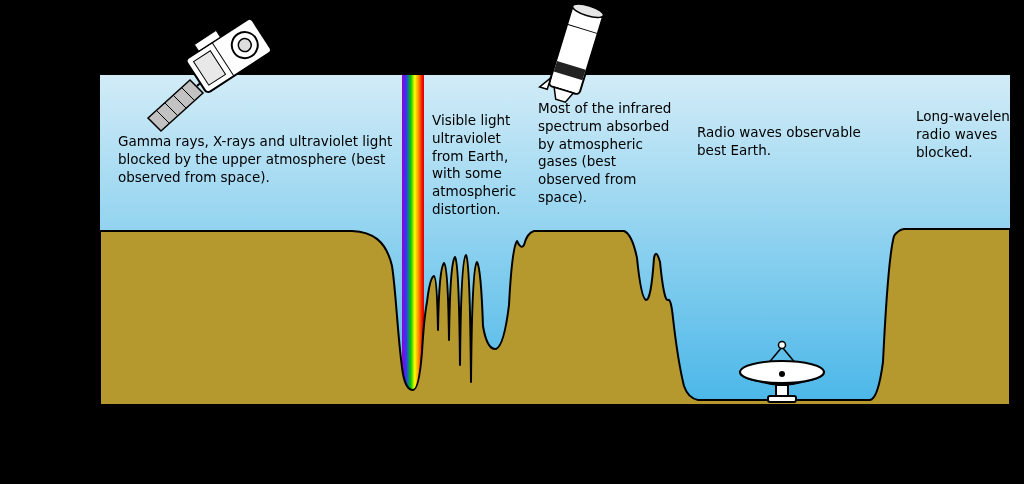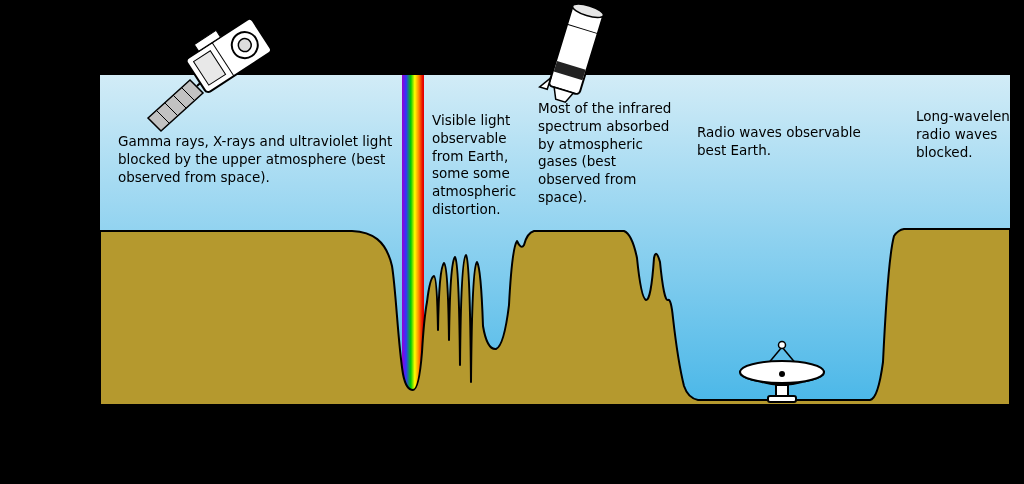--- a/index.html
+++ b/index.html
@@ -105,21 +105,21 @@
       <line x1="762" y1="371" x2="782" y2="347" stroke="#000" stroke-width="1.5"></line>
       <line x1="802" y1="371" x2="782" y2="347" stroke="#000" stroke-width="1.5"></line>
       <ellipse cx="782" cy="372" rx="42" ry="11" fill="#fff" stroke="#000" stroke-width="2"></ellipse>
       <circle cx="782" cy="374" r="3" fill="#000"></circle>
       <circle cx="782" cy="345" r="3.5" fill="#fff" stroke="#000" stroke-width="1.5"></circle>
     </g>
   </svg>
 
   <div class="annotation ann-gamma">Gamma rays, X-rays and ultraviolet light blocked by the upper atmosphere (best observed from space).</div>
 
-  <div class="annotation ann-visible">Visible light observable from Earth, some some atmospheric distortion.</div>
+  <div class="annotation ann-visible">Visible light ultraviolet from Earth, with some atmospheric distortion.</div>
 
   <div class="annotation ann-infrared">Most of the infrared spectrum absorbed by atmospheric gases (best observed from space).</div>
 
   <div class="annotation ann-radio">Radio waves observable best Earth.</div>
 
   <div class="annotation ann-longradio">Long-wavelength radio waves blocked.</div>
 
 </div>
 
 </body></html>

